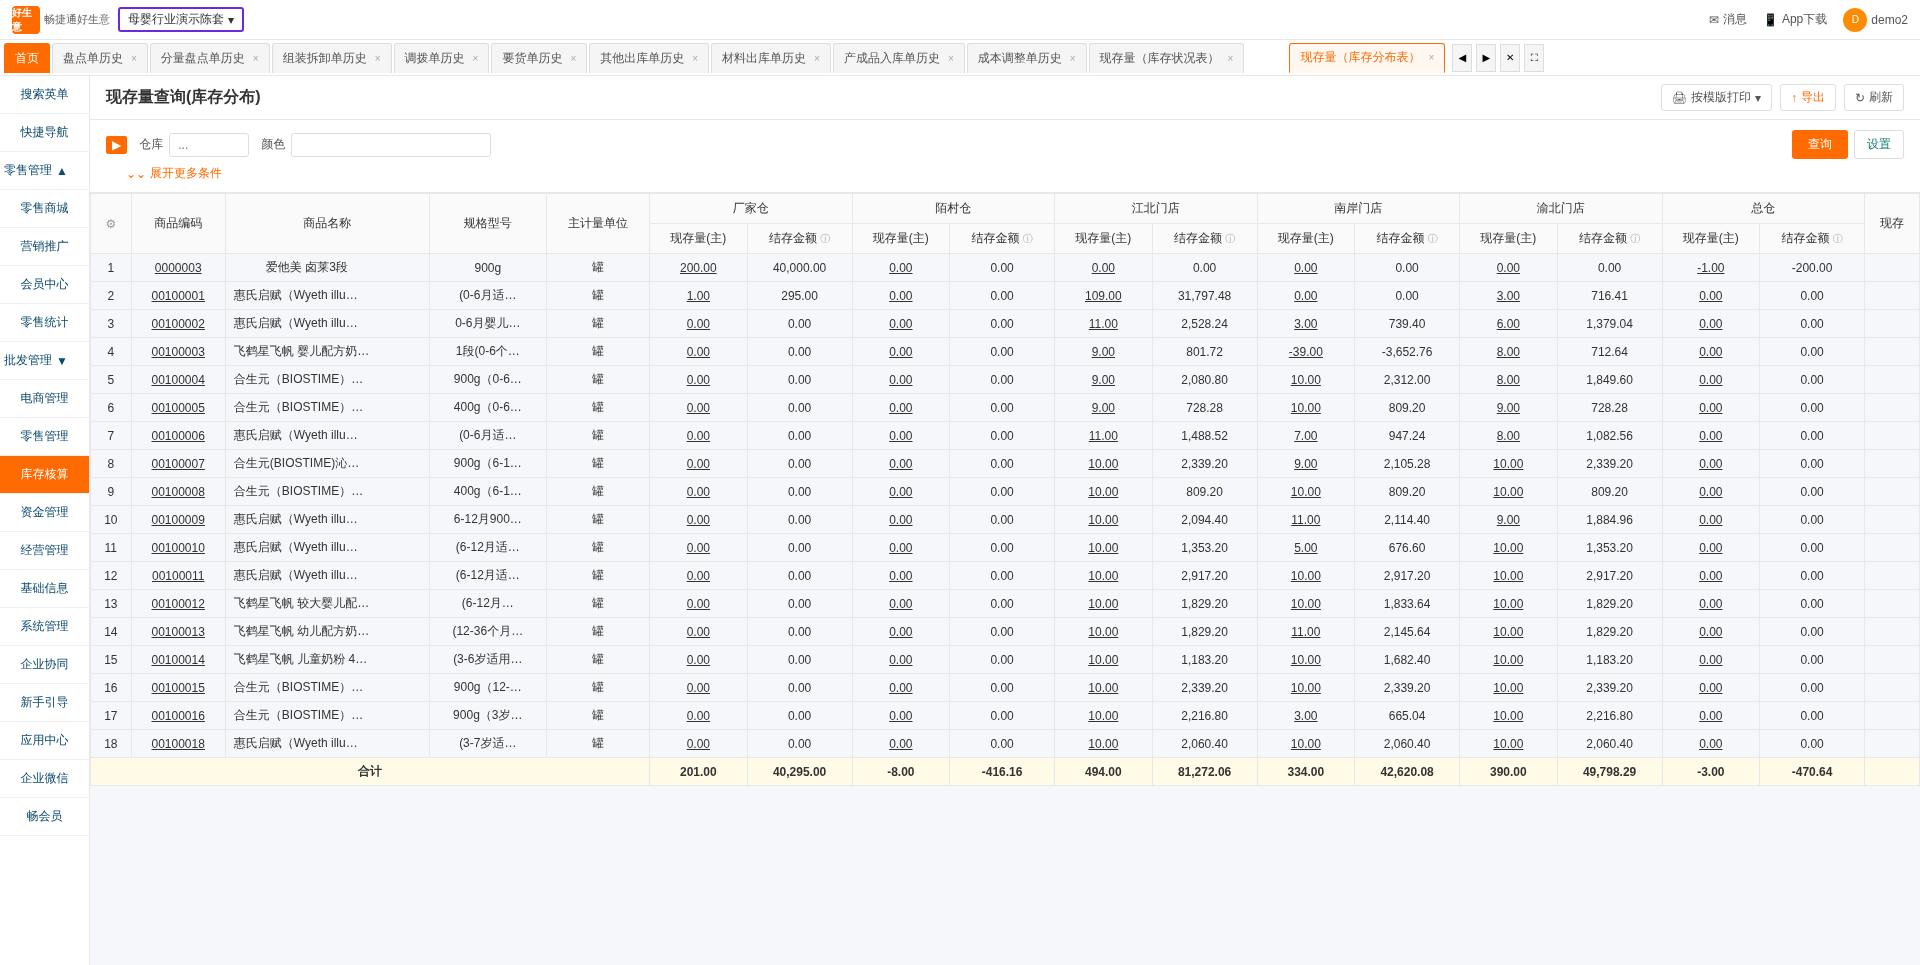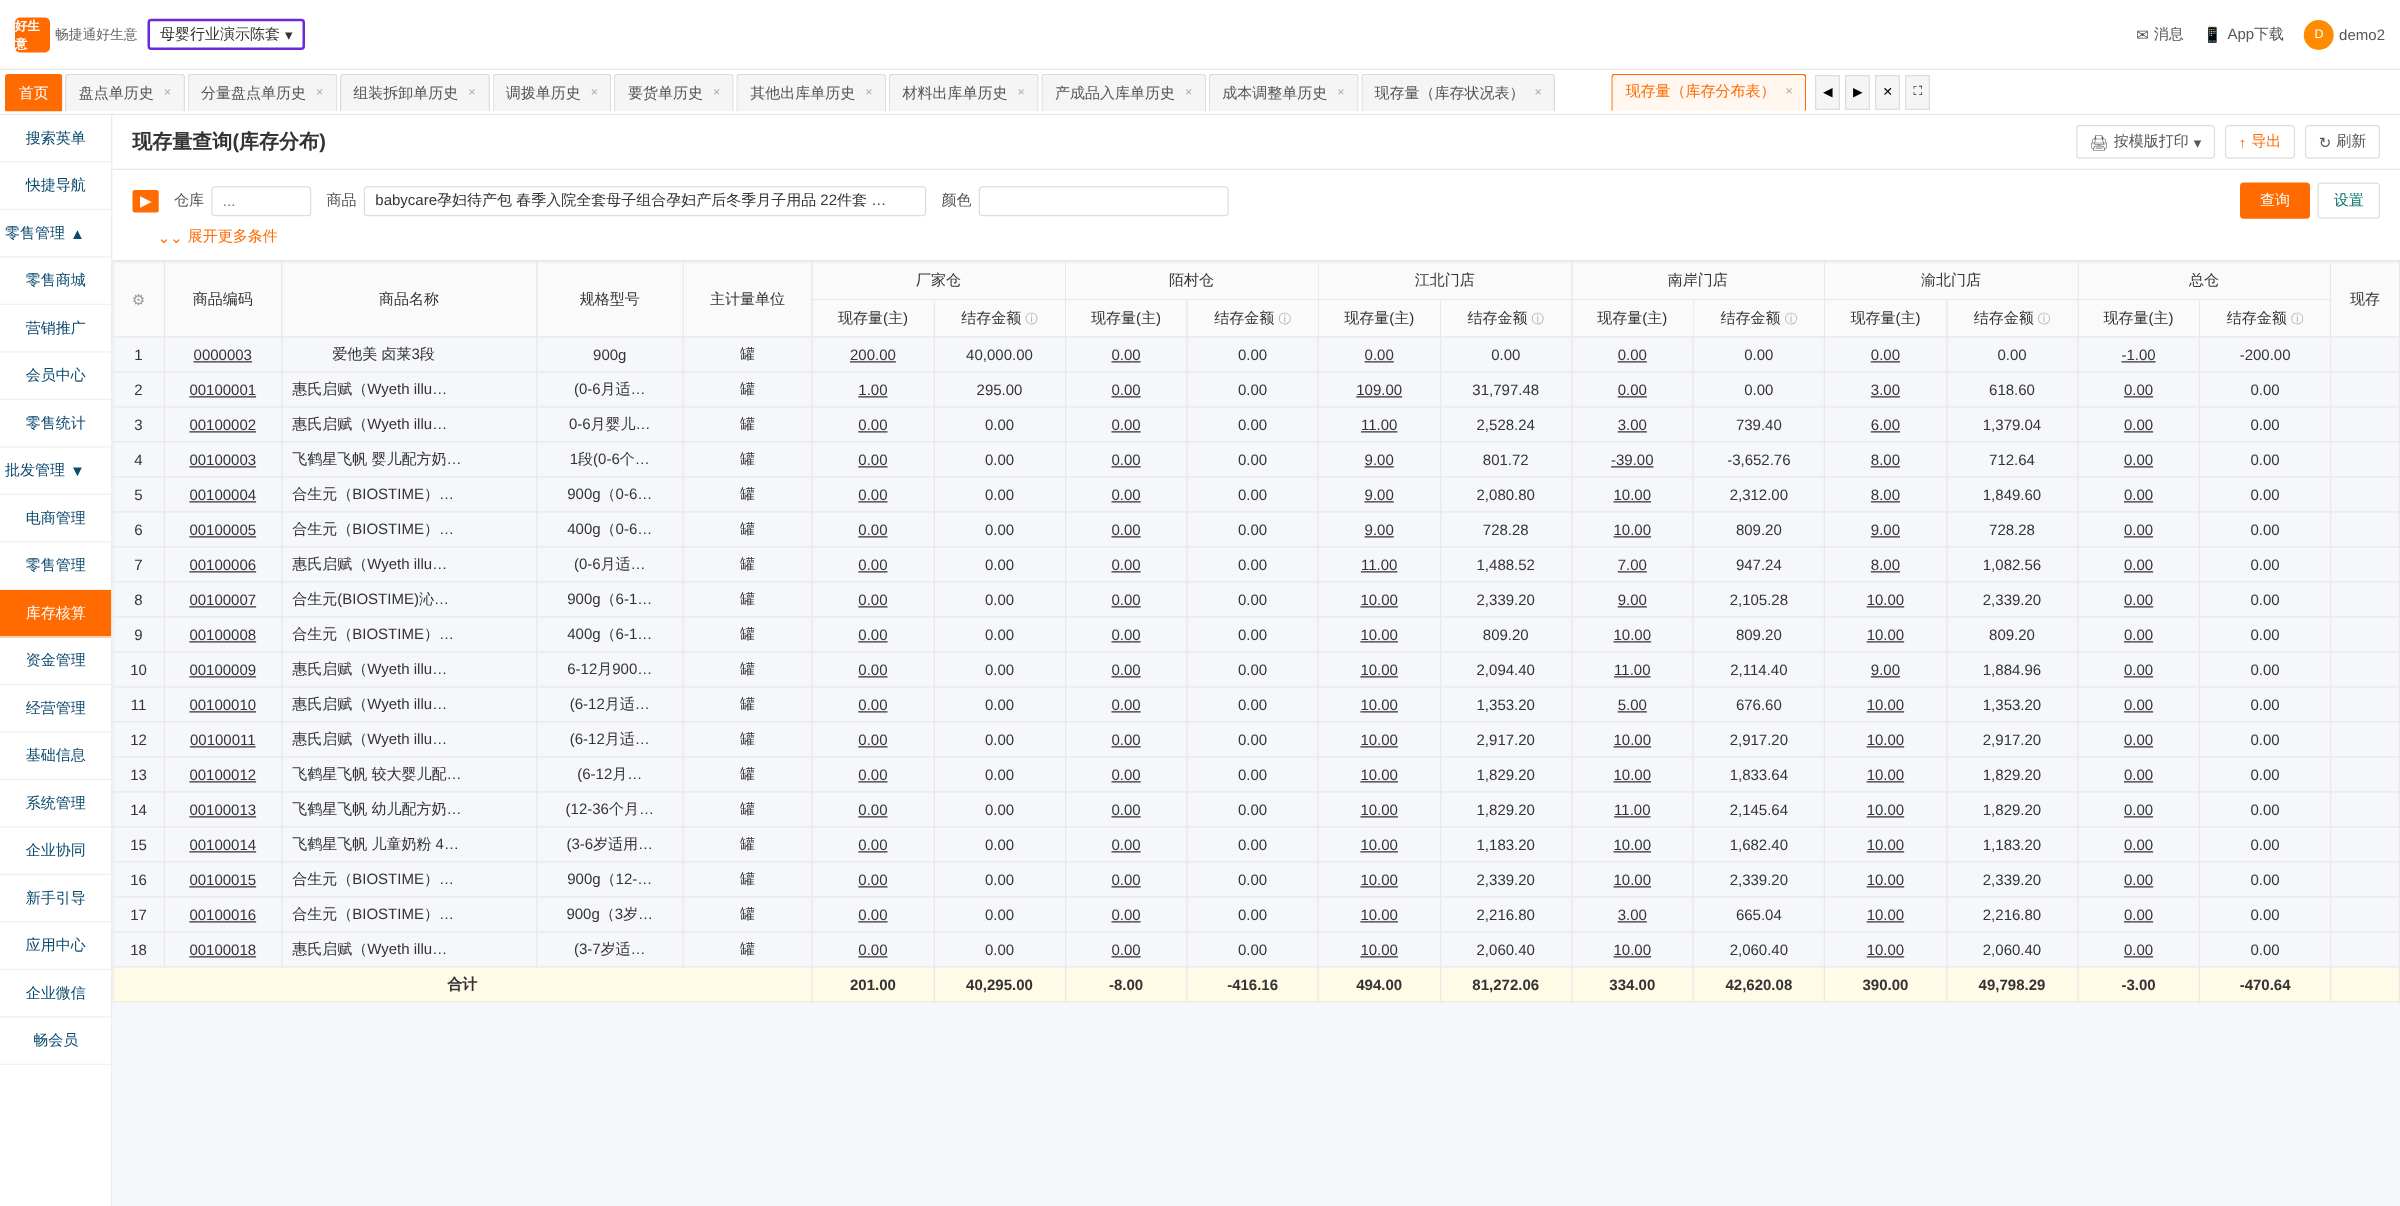--- a/index.html
+++ b/index.html
@@ -1,19 +1,19 @@
 <!DOCTYPE html>
 <html><head>
   <meta charset="utf-8">
   <style>
     * { box-sizing: border-box; margin: 0; padding: 0; }
     body { font-family: 'Microsoft YaHei', sans-serif; font-size: 12px; background: #f5f5f5; color: #333; overflow: hidden; }
     
     
-    .top-bar { background: #fff; height: 56px; display: flex; align-items: center; justify-content: space-between; padding: 0 12px; border-bottom: 1px solid #e8e8e8; }
+    .top-bar { background: #fff; height: 40px; display: flex; align-items: center; justify-content: space-between; padding: 0 12px; border-bottom: 1px solid #e8e8e8; }
     .top-bar-left { display: flex; align-items: center; gap: 8px; }
     .logo-area { display: flex; align-items: center; gap: 4px; }
     .logo-icon { width: 28px; height: 28px; background: #ff6b00; border-radius: 4px; display: flex; align-items: center; justify-content: center; color: white; font-size: 10px; font-weight: bold; }
     .logo-text { font-size: 11px; color: #666; }
     .industry-select { display: flex; align-items: center; gap: 4px; font-size: 12px; color: #333; padding: 2px 8px; border: 2px solid #6d28d9; border-radius: 3px; cursor: pointer; background: #fff; }
     .top-bar-right { display: flex; align-items: center; gap: 16px; font-size: 12px; color: #555; }
     .top-bar-right span { cursor: pointer; display: flex; align-items: center; gap: 4px; }
     .avatar { width: 24px; height: 24px; border-radius: 50%; background: #ff8c00; display: flex; align-items: center; justify-content: center; color: white; font-size: 10px; }
 
     
@@ -202,24 +202,20 @@
         </button>
       </div>
     </div>
 
     <div class="filter-area">
       <div class="filter-row">
         <button class="filter-arrow">▶</button>
         <div class="filter-item">
           <span class="filter-label">仓库</span>
           <input class="filter-input" style="width: 80px;" placeholder="...">
-        </div>
-        <div class="filter-item">
-          <span class="filter-label">商品</span>
-          <input class="filter-input-lg" value="babycare孕妇待产包 春季入院全套母子组合孕妇产后冬季月子用品 22件套 …" style="width: 450px;">
         </div>
         <div class="filter-item">
           <span class="filter-label">颜色</span>
           <input class="filter-input-color" style="width: 200px;">
         </div>
         <div style="display:flex;gap:6px;margin-left:auto;">
           <button class="btn-query">查询</button>
           <button class="btn-settings">设置</button>
         </div>
       </div>
@@ -292,21 +288,21 @@
     <td>罐</td>
     <td class="col-link ">1.00</td>
     <td class="">295.00</td>
     <td class="col-link ">0.00</td>
     <td class="">0.00</td>
     <td class="col-link ">109.00</td>
     <td class="">31,797.48</td>
     <td class="col-link ">0.00</td>
     <td class="">0.00</td>
     <td class="col-link ">3.00</td>
-    <td class="">618.60</td>
+    <td class="">716.41</td>
     <td class="col-link ">0.00</td>
     <td class="">0.00</td>
     <td></td>
   </tr>
             <tr>
     <td class="row-idx">3</td>
     <td class="col-link">00100002</td>
     <td style="text-align:left;">惠氏启赋（Wyeth illu…</td>
     <td>0-6月婴儿…</td>
     <td>罐</td>

